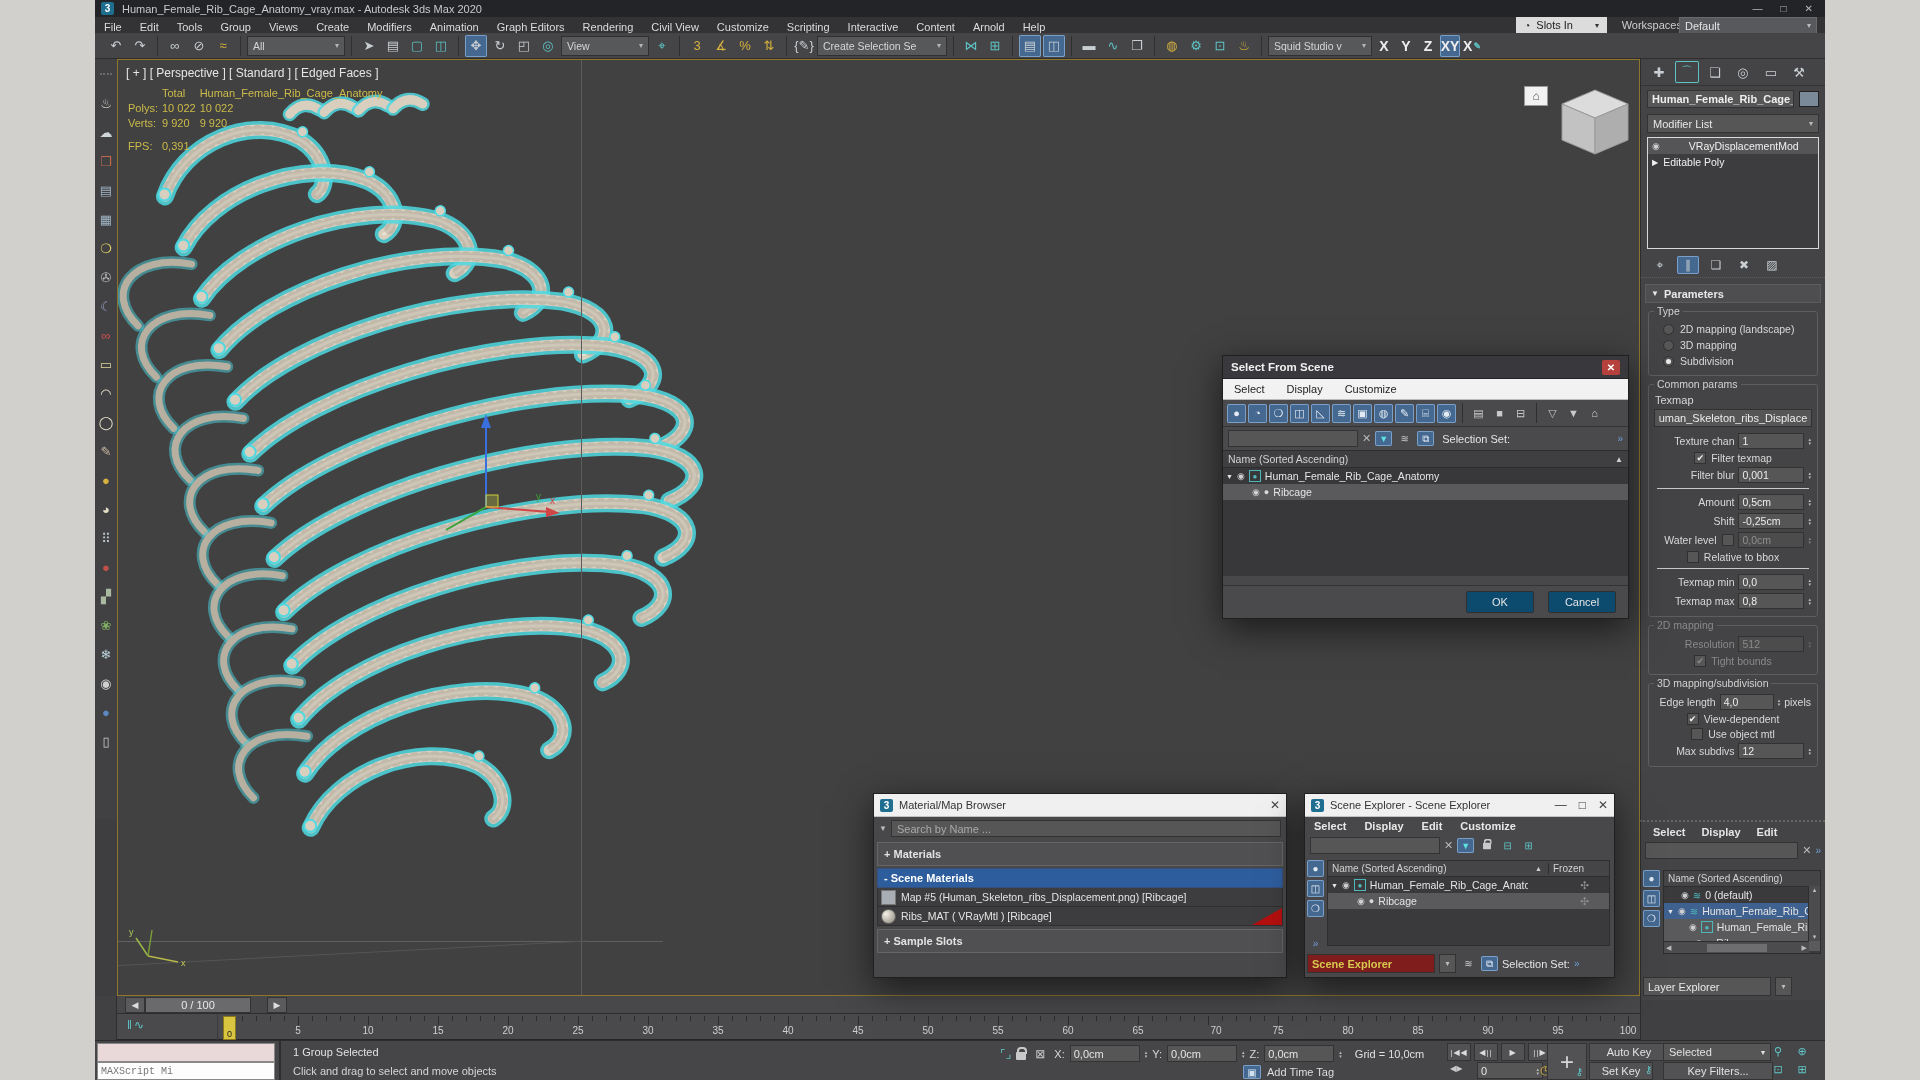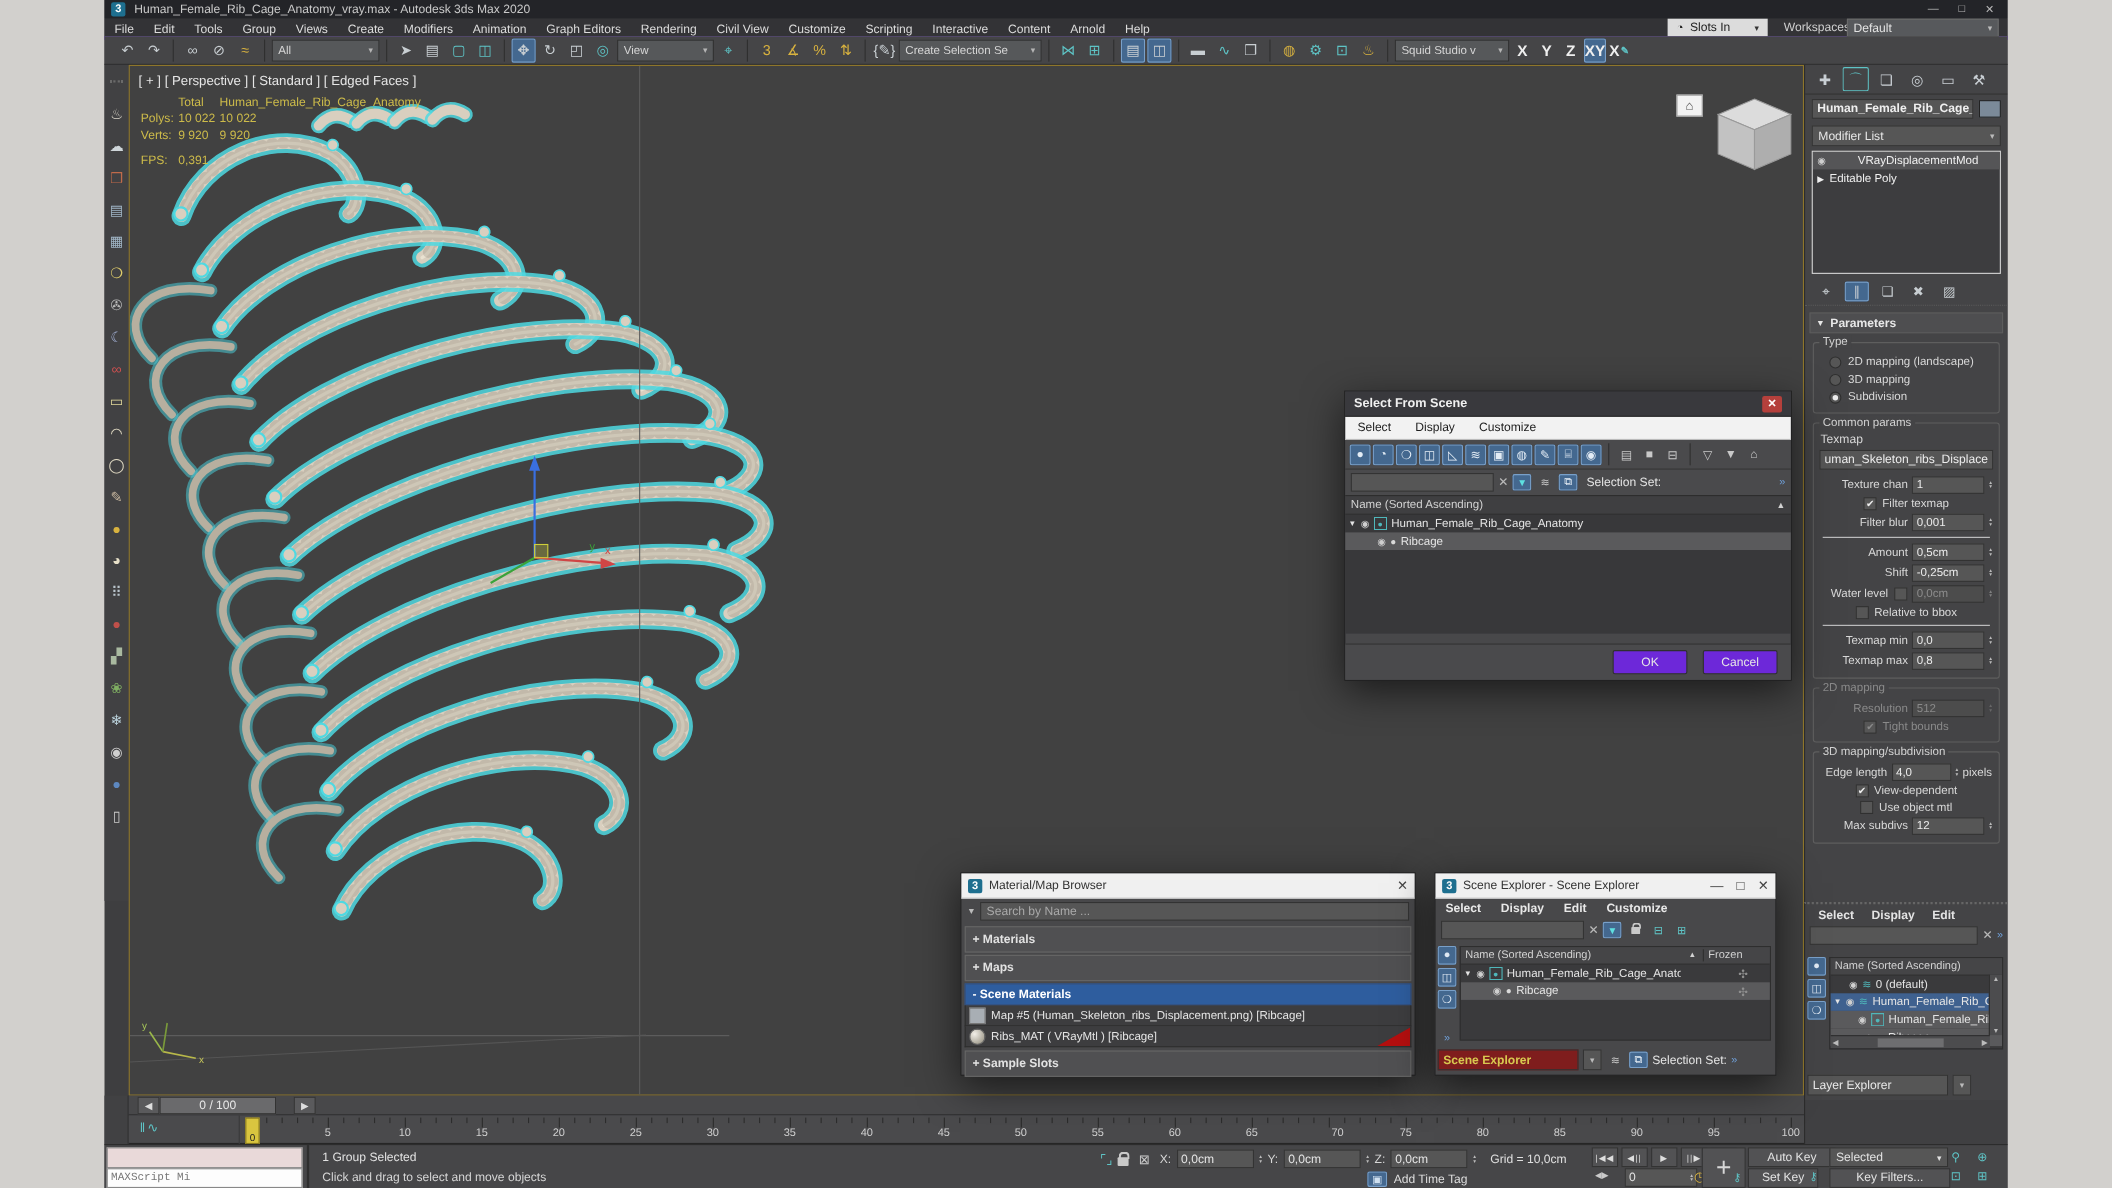--- a/index.html
+++ b/index.html
@@ -143,21 +143,21 @@
   .flt-title-dark .xred{margin-left:auto;width:18px;height:15px;background:#b5403c;color:#fff;font-size:10px;display:flex;align-items:center;justify-content:center;border-radius:2px;cursor:pointer}
   .whitemenu{height:20px;background:#f2f2f2;display:flex;align-items:center;color:#1d1d1d;font-size:11px;border-bottom:1px solid #bbb}
   .whitemenu span{padding:0 11px;cursor:pointer}
   .darkmenu{height:18px;display:flex;align-items:center;color:#e8e8e8;font-size:11px;font-weight:bold}
   .darkmenu span{padding:0 9px;cursor:pointer}
   .sfstb{height:26px;display:flex;align-items:center;gap:2px;padding:0 4px;background:#4a4a4c;border-bottom:1px solid #333}
   .sfstb .tog{width:19px;height:19px;background:#44688f;box-shadow:inset 0 0 0 1px #79a0c9;color:#e3ecf5;display:flex;align-items:center;justify-content:center;font-size:11px;border-radius:2px;cursor:pointer}
   .sfstb .plain{width:19px;height:19px;color:#c9c9c9;display:flex;align-items:center;justify-content:center;font-size:11px;cursor:pointer}
   .colhdr{height:16px;background:#3f3f41;border-top:1px solid #2d2d2d;border-bottom:1px solid #2d2d2d;display:flex;align-items:center;padding:0 5px;color:#d2d2d2;font-size:10.5px}
   .treearea{background:#38383a}
-  .okbtn{width:66px;height:20px;background:#6d28d9;border:1px solid #2f2f2f;color:#e6e6e6;display:flex;align-items:center;justify-content:center;border-radius:2px;cursor:pointer}
+  .okbtn{width:66px;height:20px;background:#0c4a6e;border:1px solid #2f2f2f;color:#e6e6e6;display:flex;align-items:center;justify-content:center;border-radius:2px;cursor:pointer}
   
   .mbsection{margin:2px 3px 0;height:22px;background:#505052;border:1px solid #666;display:flex;align-items:center;padding:0 6px;color:#e2e2e2;font-weight:bold;cursor:pointer}
   .mbsection.blue{background:#2e5d9e;border-color:#35507c;color:#fff}
   .mbitem{margin:0 3px;height:18px;background:#3d3d3f;border:1px solid #2f2f2f;border-top:none;display:flex;align-items:center;gap:5px;padding:0 3px;color:#e4e4e4;font-size:10.5px;position:relative;overflow:hidden}
   .mbsw{width:13px;height:13px;background:#a8aeb4;border:1px solid #777}
   .mbsph{width:13px;height:13px;border-radius:50%;background:radial-gradient(circle at 4px 4px,#f2efe8,#8d8878);border:1px solid #666}
   .redcorner{position:absolute;right:0;bottom:0;width:0;height:0;border-left:30px solid transparent;border-bottom:17px solid #b40f0f}
   .searchdim{color:#a9a9a9}
   
   .sefoot{position:absolute;left:2px;bottom:4px;display:flex;align-items:center;gap:4px}
@@ -986,21 +986,20 @@
   <div class="flt-title-light">
     <span class="badge3" style="margin-left:0">3</span>
     <span>Material/Map Browser</span>
     <span class="x">✕</span>
   </div>
   <div class="srow" style="padding:3px 5px">
     <span style="color:#bbb;font-size:8px">▼</span>
     <span class="sfield searchdim" style="display:flex;align-items:center;padding-left:5px">Search by Name ...</span>
   </div>
   <div class="mbsection">+ Materials</div>
-  <div class="mbsection">+ Maps</div>
   <div class="mbsection blue" style="height:18px">- Scene Materials</div>
   <div class="mbitem">
     <span class="mbsw"></span>
     <span>Map #5 (Human_Skeleton_ribs_Displacement.png) [Ribcage]</span>
   </div>
   <div class="mbitem">
     <span class="mbsph"></span>
     <span>Ribs_MAT ( VRayMtl ) [Ribcage]</span>
     <span class="redcorner"></span>
   </div>

